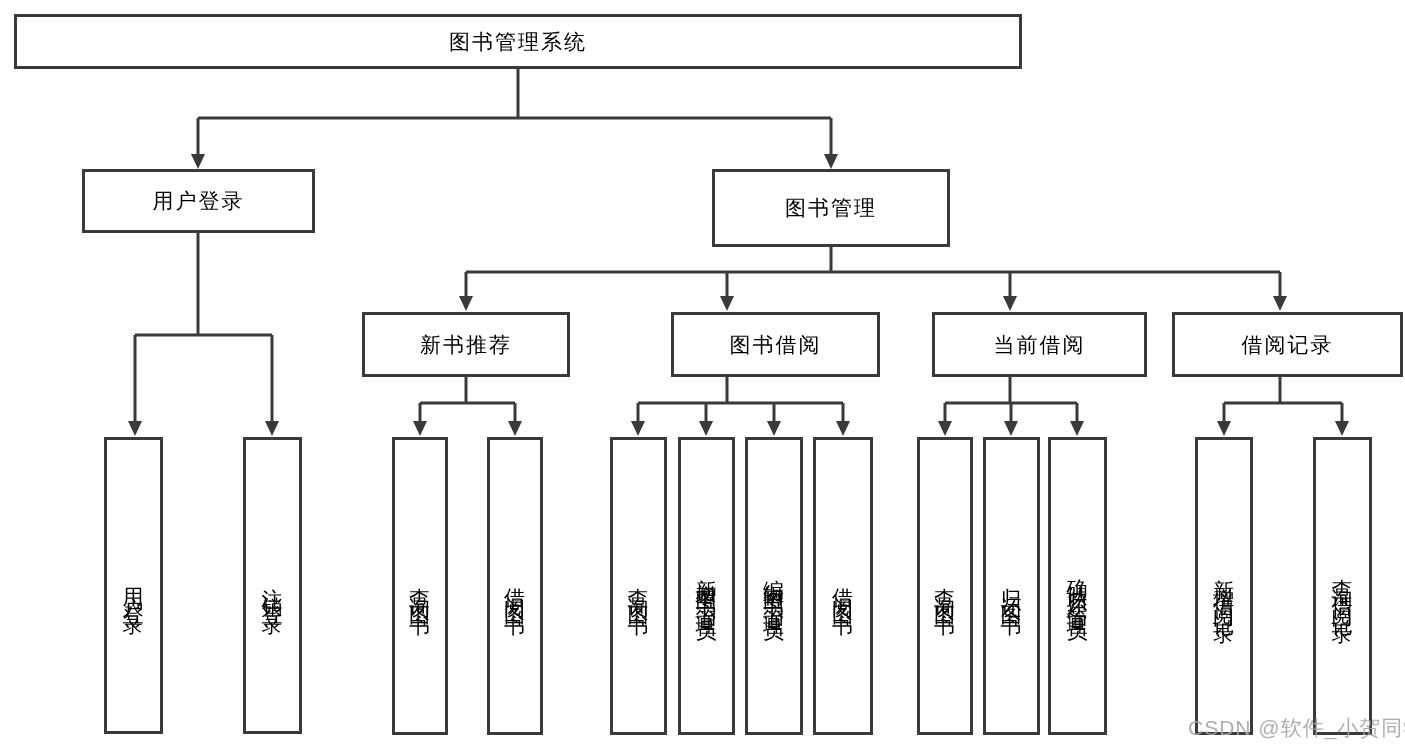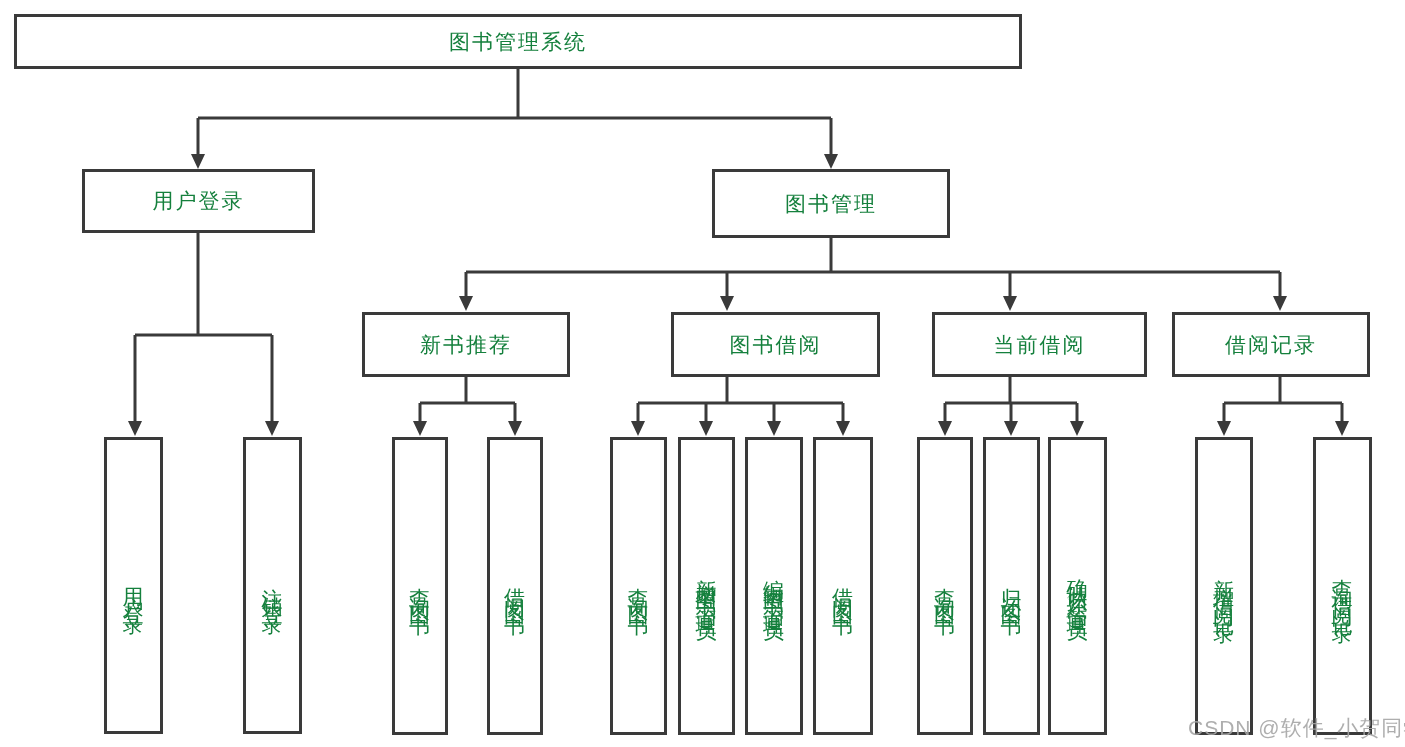--- a/index.html
+++ b/index.html
@@ -11,21 +11,21 @@
     overflow:hidden;
   }
   .node{
     position:absolute;
     box-sizing:border-box;
     border:3px solid #3a3a3a;
     background:#ffffff;
     display:flex;
     align-items:center;
     justify-content:center;
-    color:#15803d;
+    color:#000000;
   }
   .h-node{
     font-size:21px;
     letter-spacing:2px;
     white-space:nowrap;
   }
   .leaf{
     writing-mode:vertical-lr;
     text-orientation:upright;
     font-size:21px;
@@ -91,26 +91,26 @@
       <polygon points="1004,421 1018,421 1011,436"></polygon>
       <polygon points="1070,421 1084,421 1077,436"></polygon>
       <polygon points="1217,421 1231,421 1224,436"></polygon>
       <polygon points="1335,421 1349,421 1342,436"></polygon>
     </g>
   </svg>
 
   <div class="node h-node" style="left:14px;top:14px;width:1008px;height:55px;">图书管理系统</div>
 
   <div class="node h-node" style="left:82px;top:169px;width:233px;height:64px;">用户登录</div>
-  <div class="node h-node" style="left:712px;top:169px;width:238px;height:69px;">图书管理</div>
+  <div class="node h-node" style="left:712px;top:169px;width:238px;height:78px;">图书管理</div>
 
   <div class="node h-node" style="left:362px;top:312px;width:208px;height:65px;">新书推荐</div>
   <div class="node h-node" style="left:623px;top:312px;width:209px;height:65px;margin-left:48px;">图书借阅</div>
   <div class="node h-node" style="left:932px;top:312px;width:215px;height:65px;">当前借阅</div>
-  <div class="node h-node" style="left:1172px;top:312px;width:198px;height:65px;">借阅记录</div>
+  <div class="node h-node" style="left:1172px;top:312px;width:231px;height:65px;">借阅记录</div>
 
   <div class="node leaf" style="left:104px;top:437px;width:59px;height:297px;">用户登录</div>
   <div class="node leaf" style="left:243px;top:437px;width:59px;height:297px;">注销登录</div>
 
   <div class="node leaf" style="left:392px;top:437px;width:56px;height:298px;">查询图书</div>
   <div class="node leaf" style="left:487px;top:437px;width:56px;height:298px;">借阅图书</div>
 
   <div class="node leaf" style="left:610px;top:437px;width:57px;height:298px;">查询图书</div>
   <div class="node leaf long" style="left:678px;top:437px;width:57px;height:298px;">新增图书（管理员）</div>
   <div class="node leaf long" style="left:745px;top:437px;width:58px;height:298px;">编辑图书（管理员）</div>

